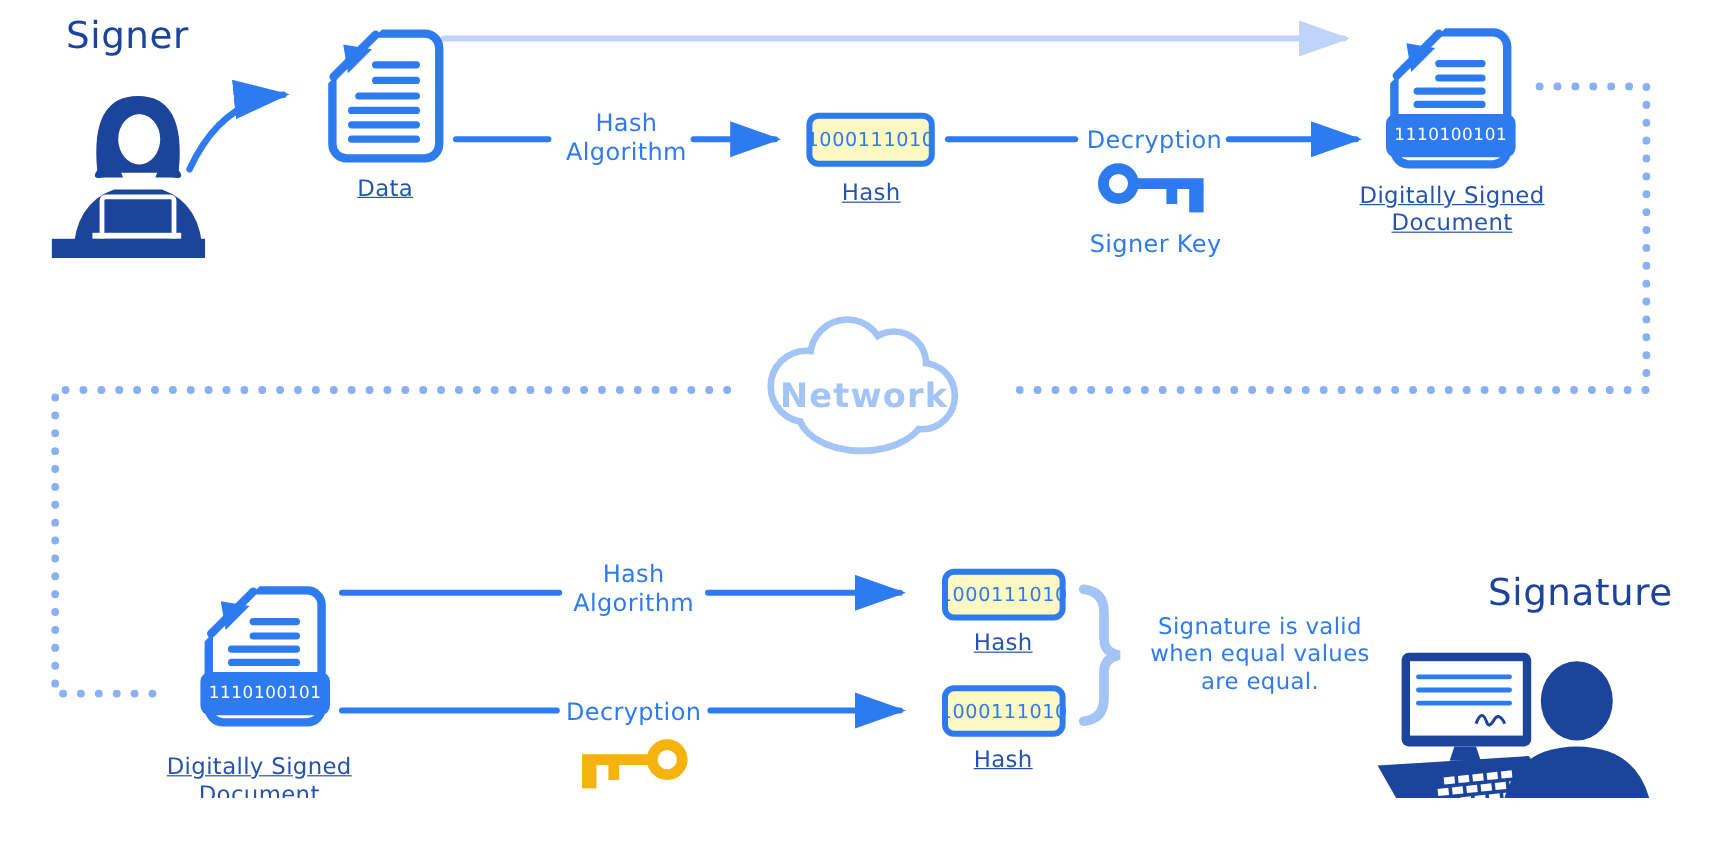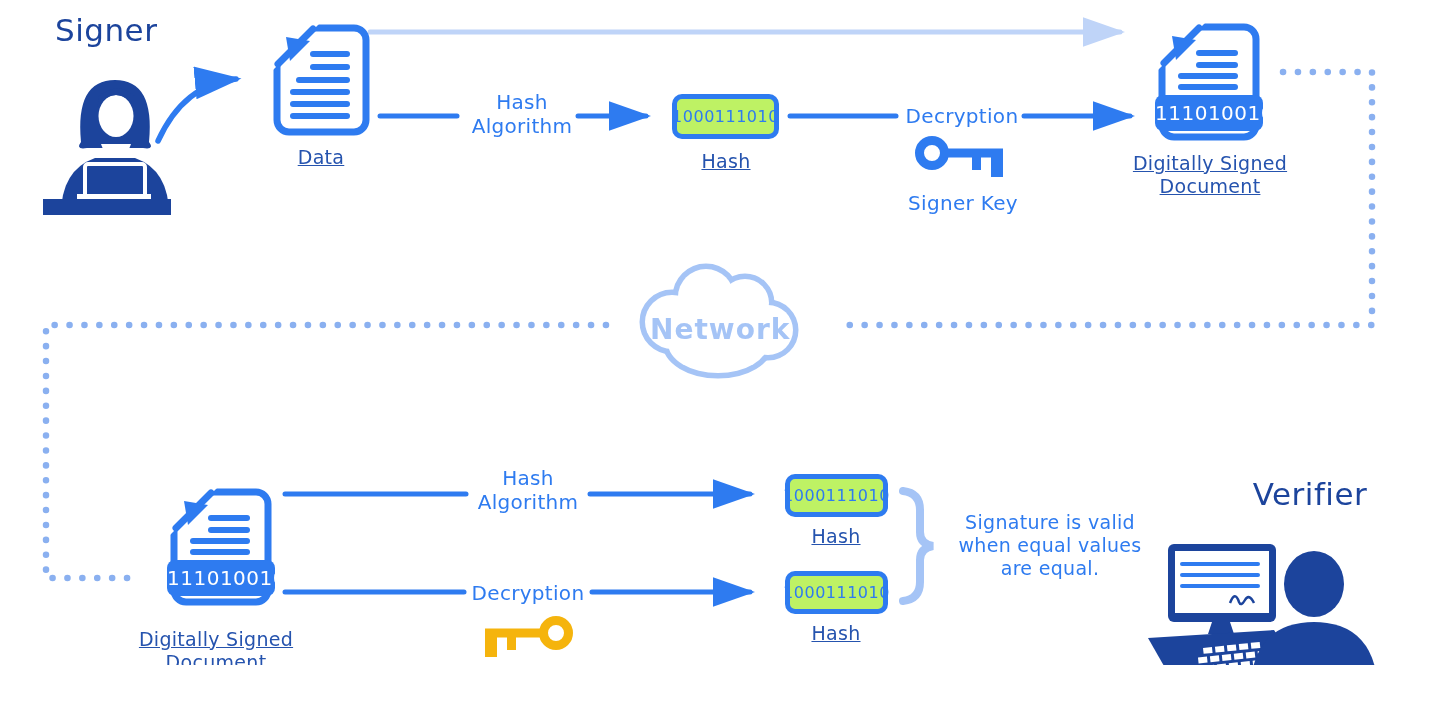--- a/index.html
+++ b/index.html
@@ -6,23 +6,23 @@
   #canvas{position:relative;width:1430px;height:665px;background:#fff;overflow:hidden;
           font-family:"DejaVu Sans",sans-serif;}
   svg{display:block;}
   .abs{position:absolute;}
   .lbl{position:absolute;text-align:center;line-height:1.22;letter-spacing:.3px;}
   .title{font-size:31px;color:var(--navy);letter-spacing:.5px;}
   .proc{font-size:20px;color:var(--blue);}
   .node{font-size:19px;color:var(--label);text-decoration:underline;}
   .net{font-size:28px;font-weight:bold;color:var(--light);letter-spacing:1px;}
   .hashbox{position:absolute;box-sizing:border-box;border:5px solid var(--blue);border-radius:10px;
-           background:#bef264;color:var(--blue);font-size:16px;letter-spacing:.5px;
+           background:#fef9c3;color:var(--blue);font-size:16px;letter-spacing:.5px;
            display:flex;align-items:center;justify-content:center;}
-  .bandtext{position:absolute;color:#fff;font-size:20px;letter-spacing:.5px;text-align:center;}
+  .bandtext{position:absolute;color:#fff;font-size:14px;letter-spacing:.5px;text-align:center;}
   
   .s-blue{stroke:var(--blue);}   .f-blue{fill:var(--blue);}
   .s-navy{stroke:var(--navy);}   .f-navy{fill:var(--navy);}
   .s-light{stroke:var(--light);}
   .s-dot{stroke:var(--dot);}     .f-faint{fill:var(--faint);}
   .s-faint{stroke:var(--faint);} .f-gold{fill:var(--gold);}
   .s-gold{stroke:var(--gold);}   .f-white{fill:#fff;}
   .nofill{fill:none;}
 </style>
 </head>
@@ -168,21 +168,21 @@
   <div class="lbl node abs" style="left:786px;top:525px;width:100px">Hash</div>
 
   <div class="lbl proc abs" style="left:458px;top:581px;width:140px">Decryption</div>
   <div class="lbl proc abs" style="left:457px;top:665px;width:140px">Public Key</div>
 
   <div class="hashbox" style="left:785px;top:571px;width:103px;height:43px">1000111010</div>
   <div class="lbl node abs" style="left:786px;top:622px;width:100px">Hash</div>
 
   <div class="lbl proc abs" style="left:952px;top:511px;width:196px;font-size:19px">Signature is valid when equal values are equal.</div>
 
-  <div class="lbl title abs" style="left:1240px;top:476px;width:140px">Verifier</div>
+  <div class="lbl title abs" style="left:1240px;top:476px;width:140px">Signature</div>
 
   <svg class="abs" style="left:1146px;top:540px" width="235" height="150" viewBox="0 0 235 150">
 
     <g>
       <rect x="22" y="4" width="108" height="78" rx="6" class="f-navy"></rect>
       <rect x="29" y="11" width="94" height="62" class="f-white"></rect>
       <g class="s-blue" stroke-width="4" stroke-linecap="round">
         <line x1="36" y1="24" x2="112" y2="24"></line>
         <line x1="36" y1="35" x2="112" y2="35"></line>
         <line x1="36" y1="46" x2="112" y2="46"></line>

